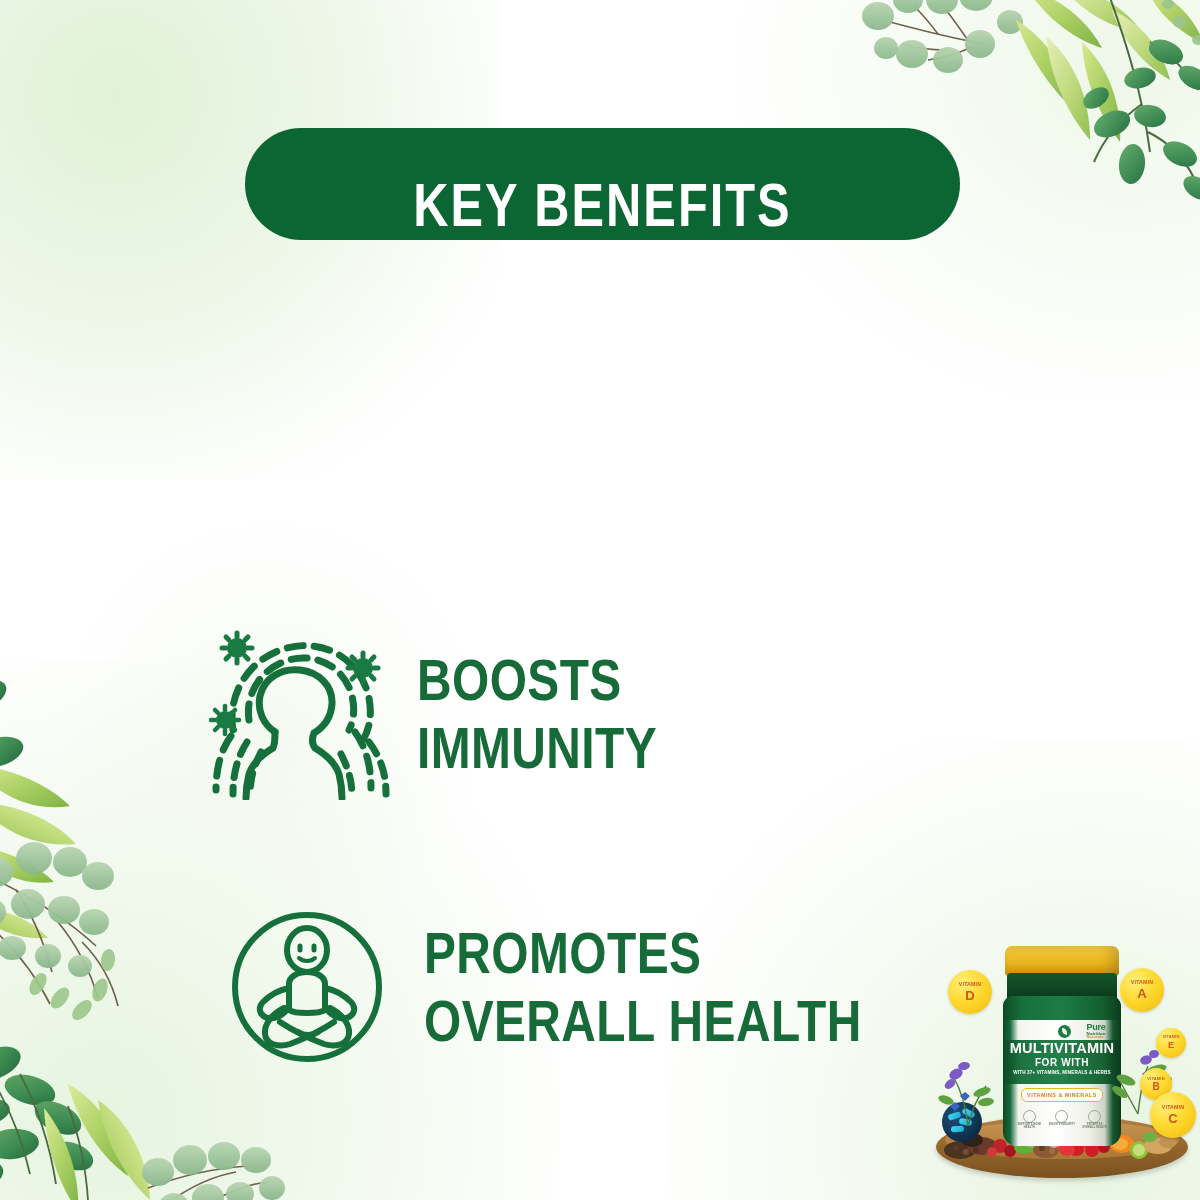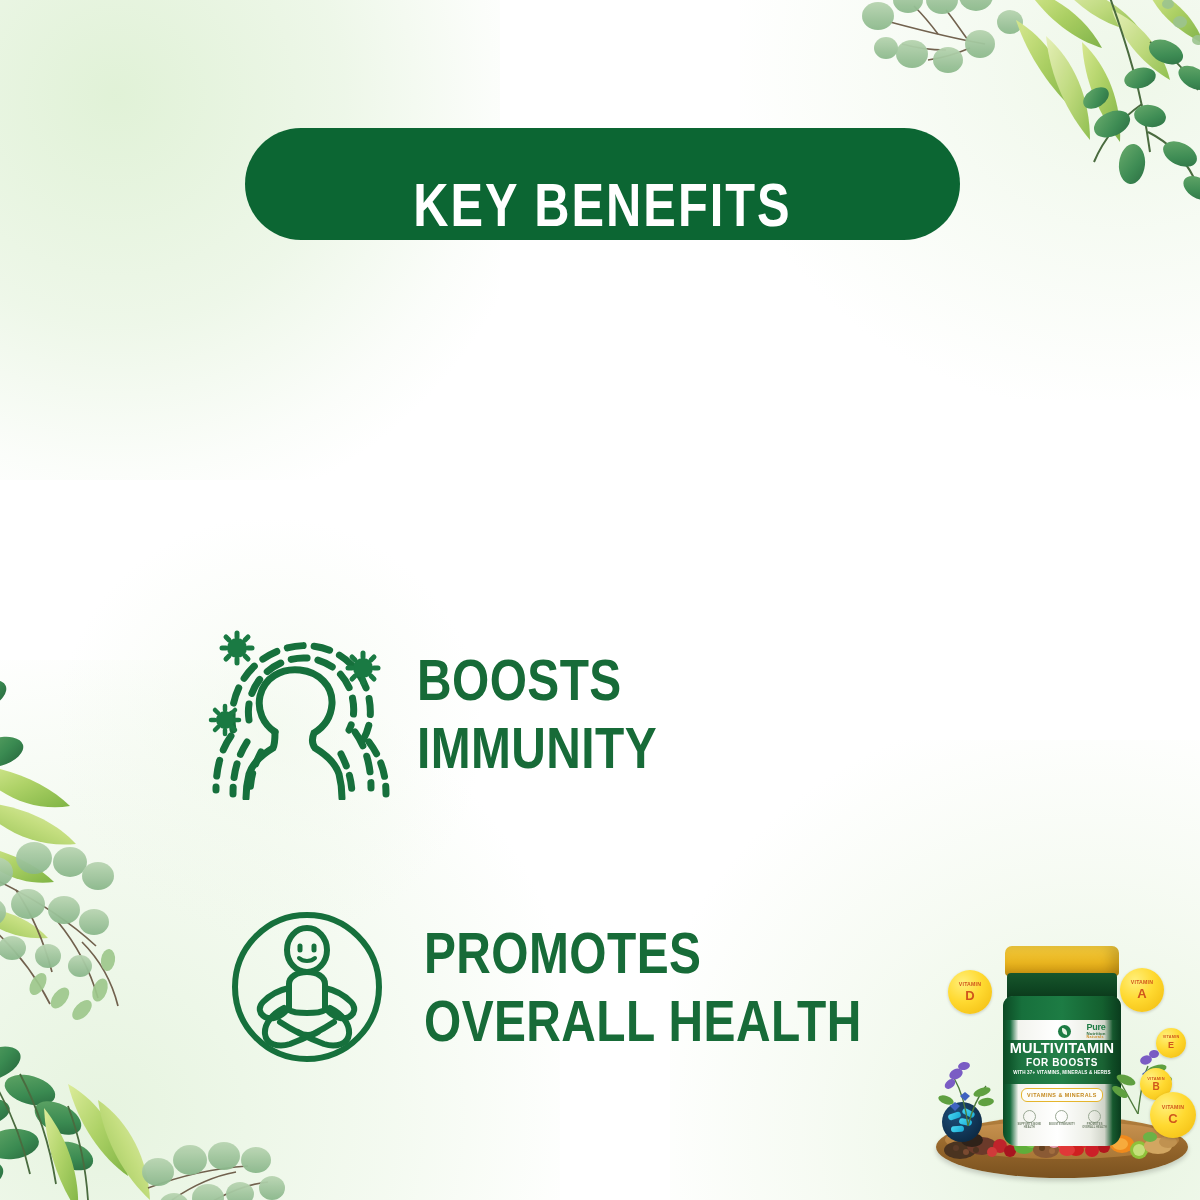--- a/index.html
+++ b/index.html
@@ -747,21 +747,21 @@
             <span id="logo-name">Pure</span>
             <span id="logo-sub">Nutrition</span>
             <span id="logo-sub2">Naturals</span>
           </span>
         </div>
 
         <div class="bottle-band" id="band-mid"></div>
 
         <div id="label-main">
           <span id="prod-name">MULTIVITAMIN</span>
-          <span id="prod-for">FOR BOOSTS</span>
+          <span id="prod-for">FOR WITH</span>
           <span id="prod-claim">WITH 37+ VITAMINS, MINERALS &amp; HERBS</span>
         </div>
 
         <div id="vm-badge">
           <span id="vm-text">VITAMINS &amp; MINERALS</span>
         </div>
 
         <div id="label-icons">
           <div class="label-icon">
             <div class="ring"></div>

